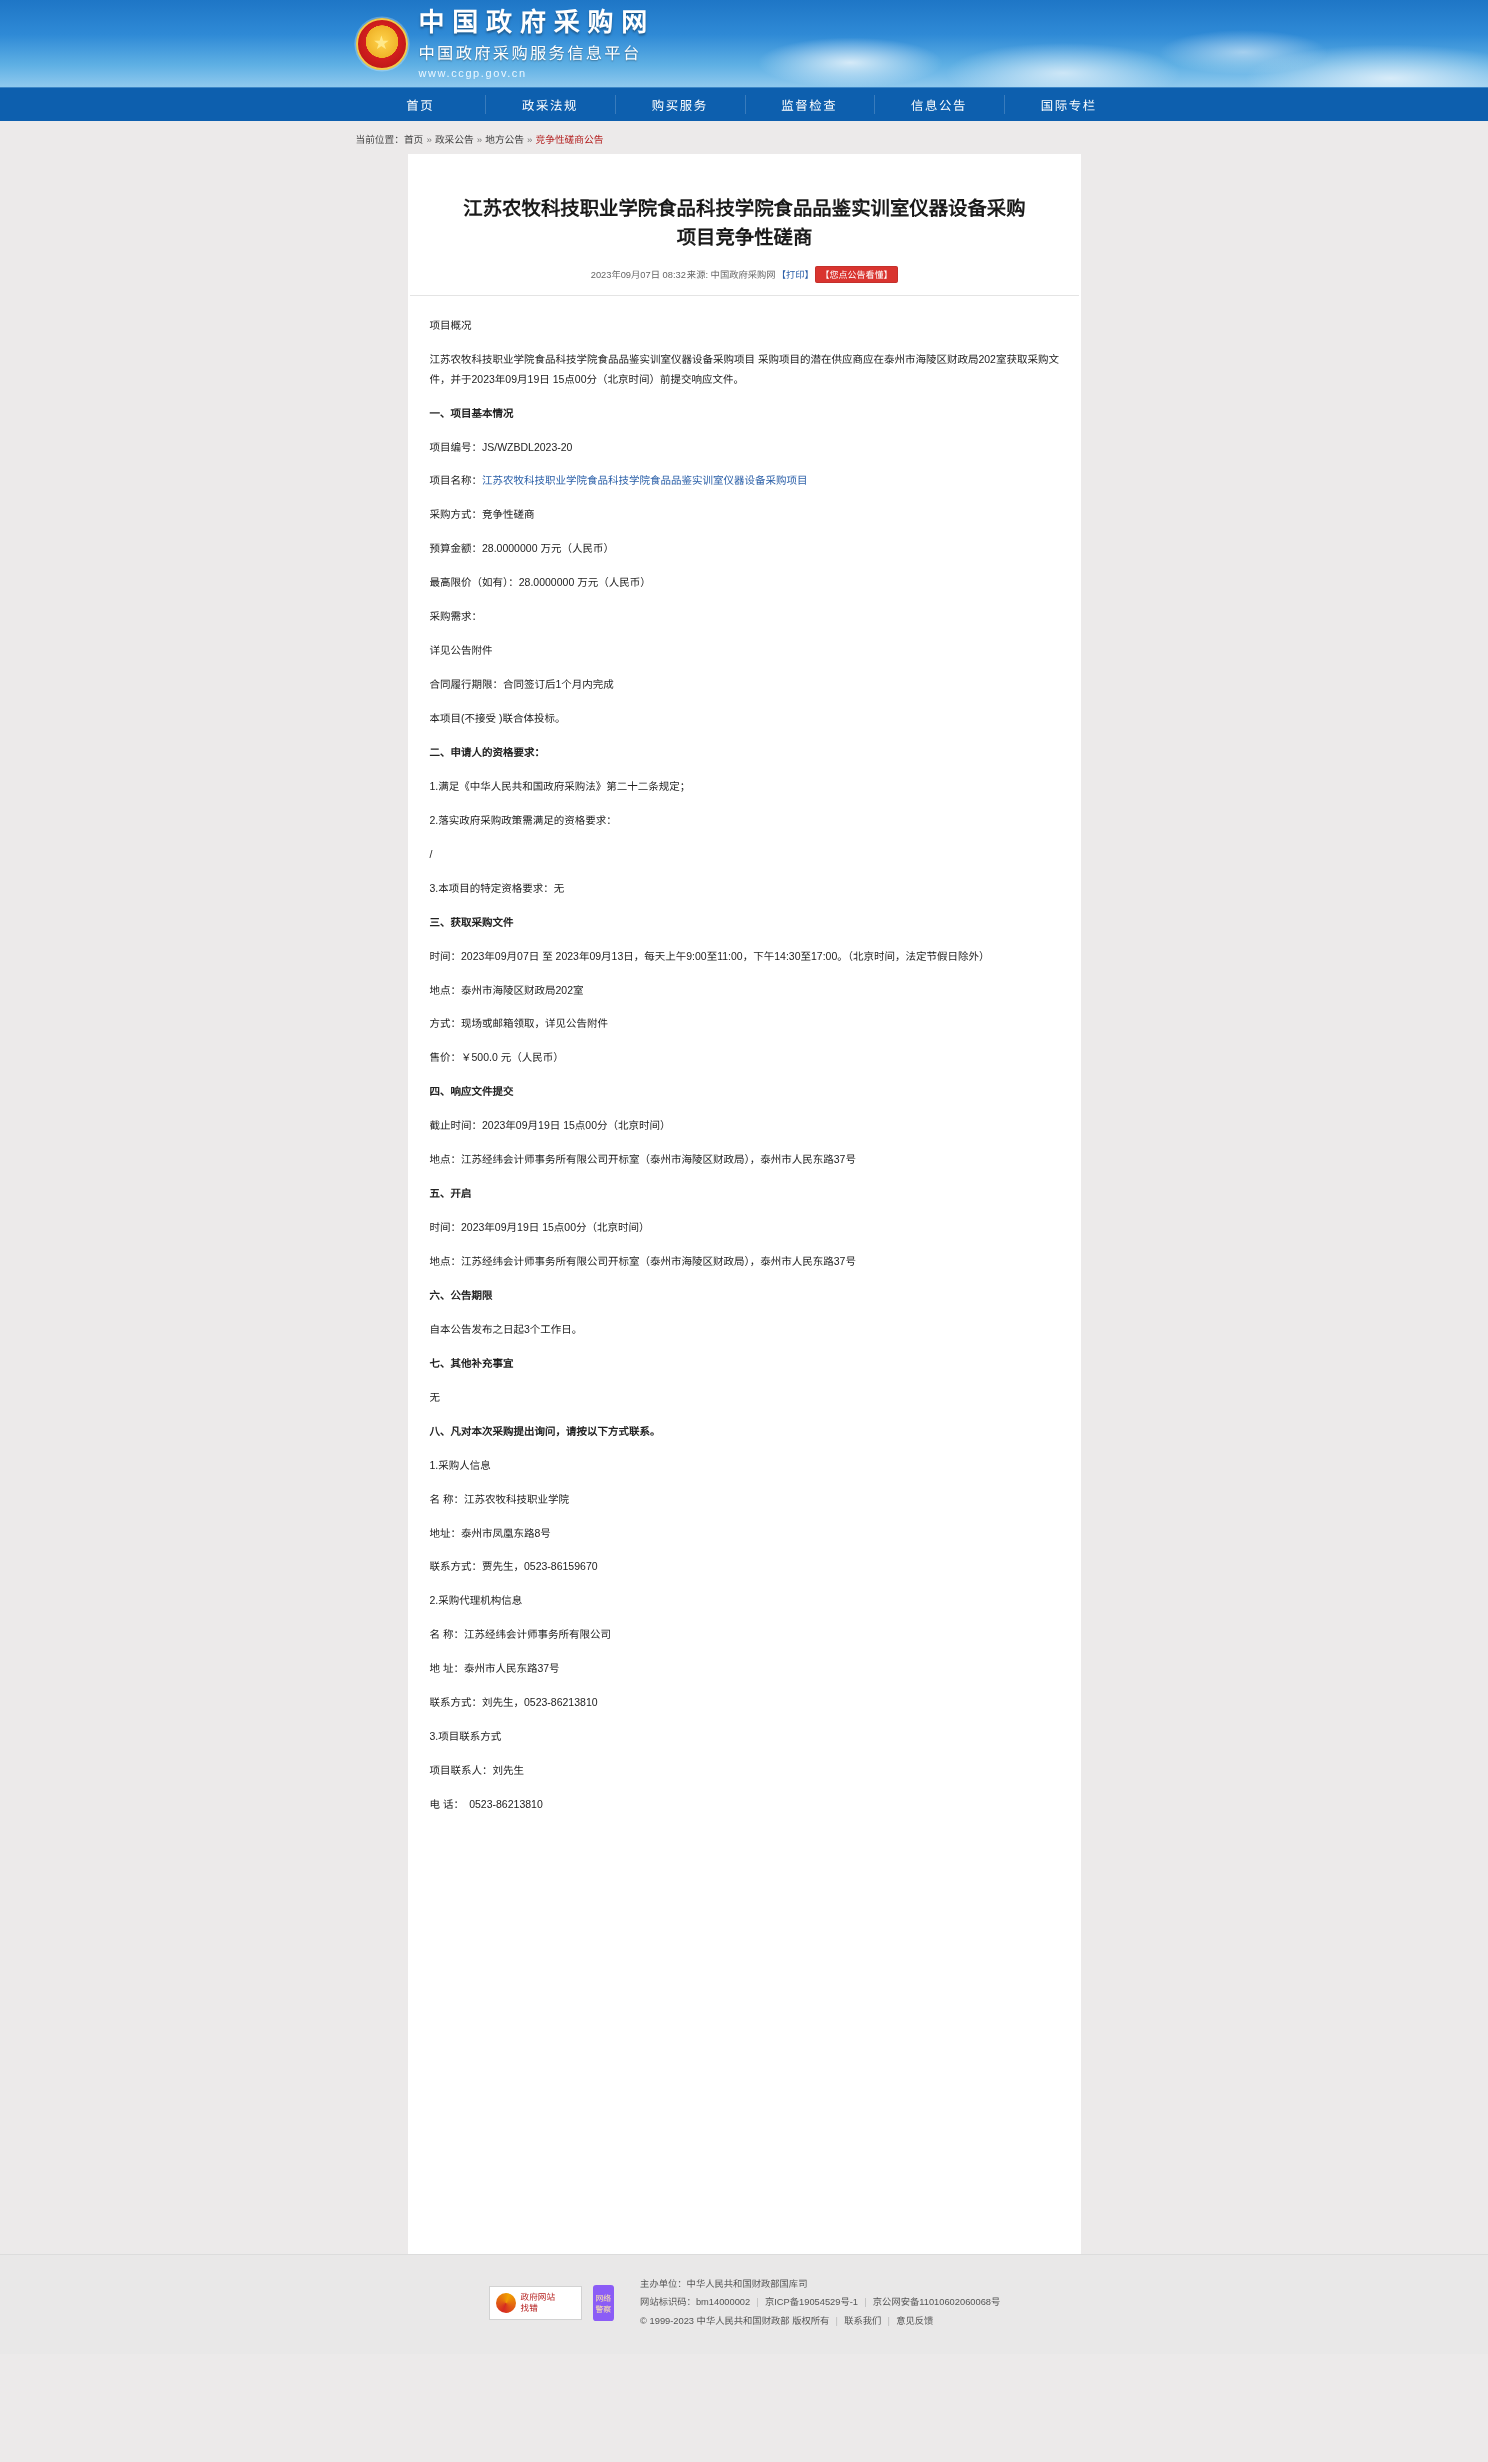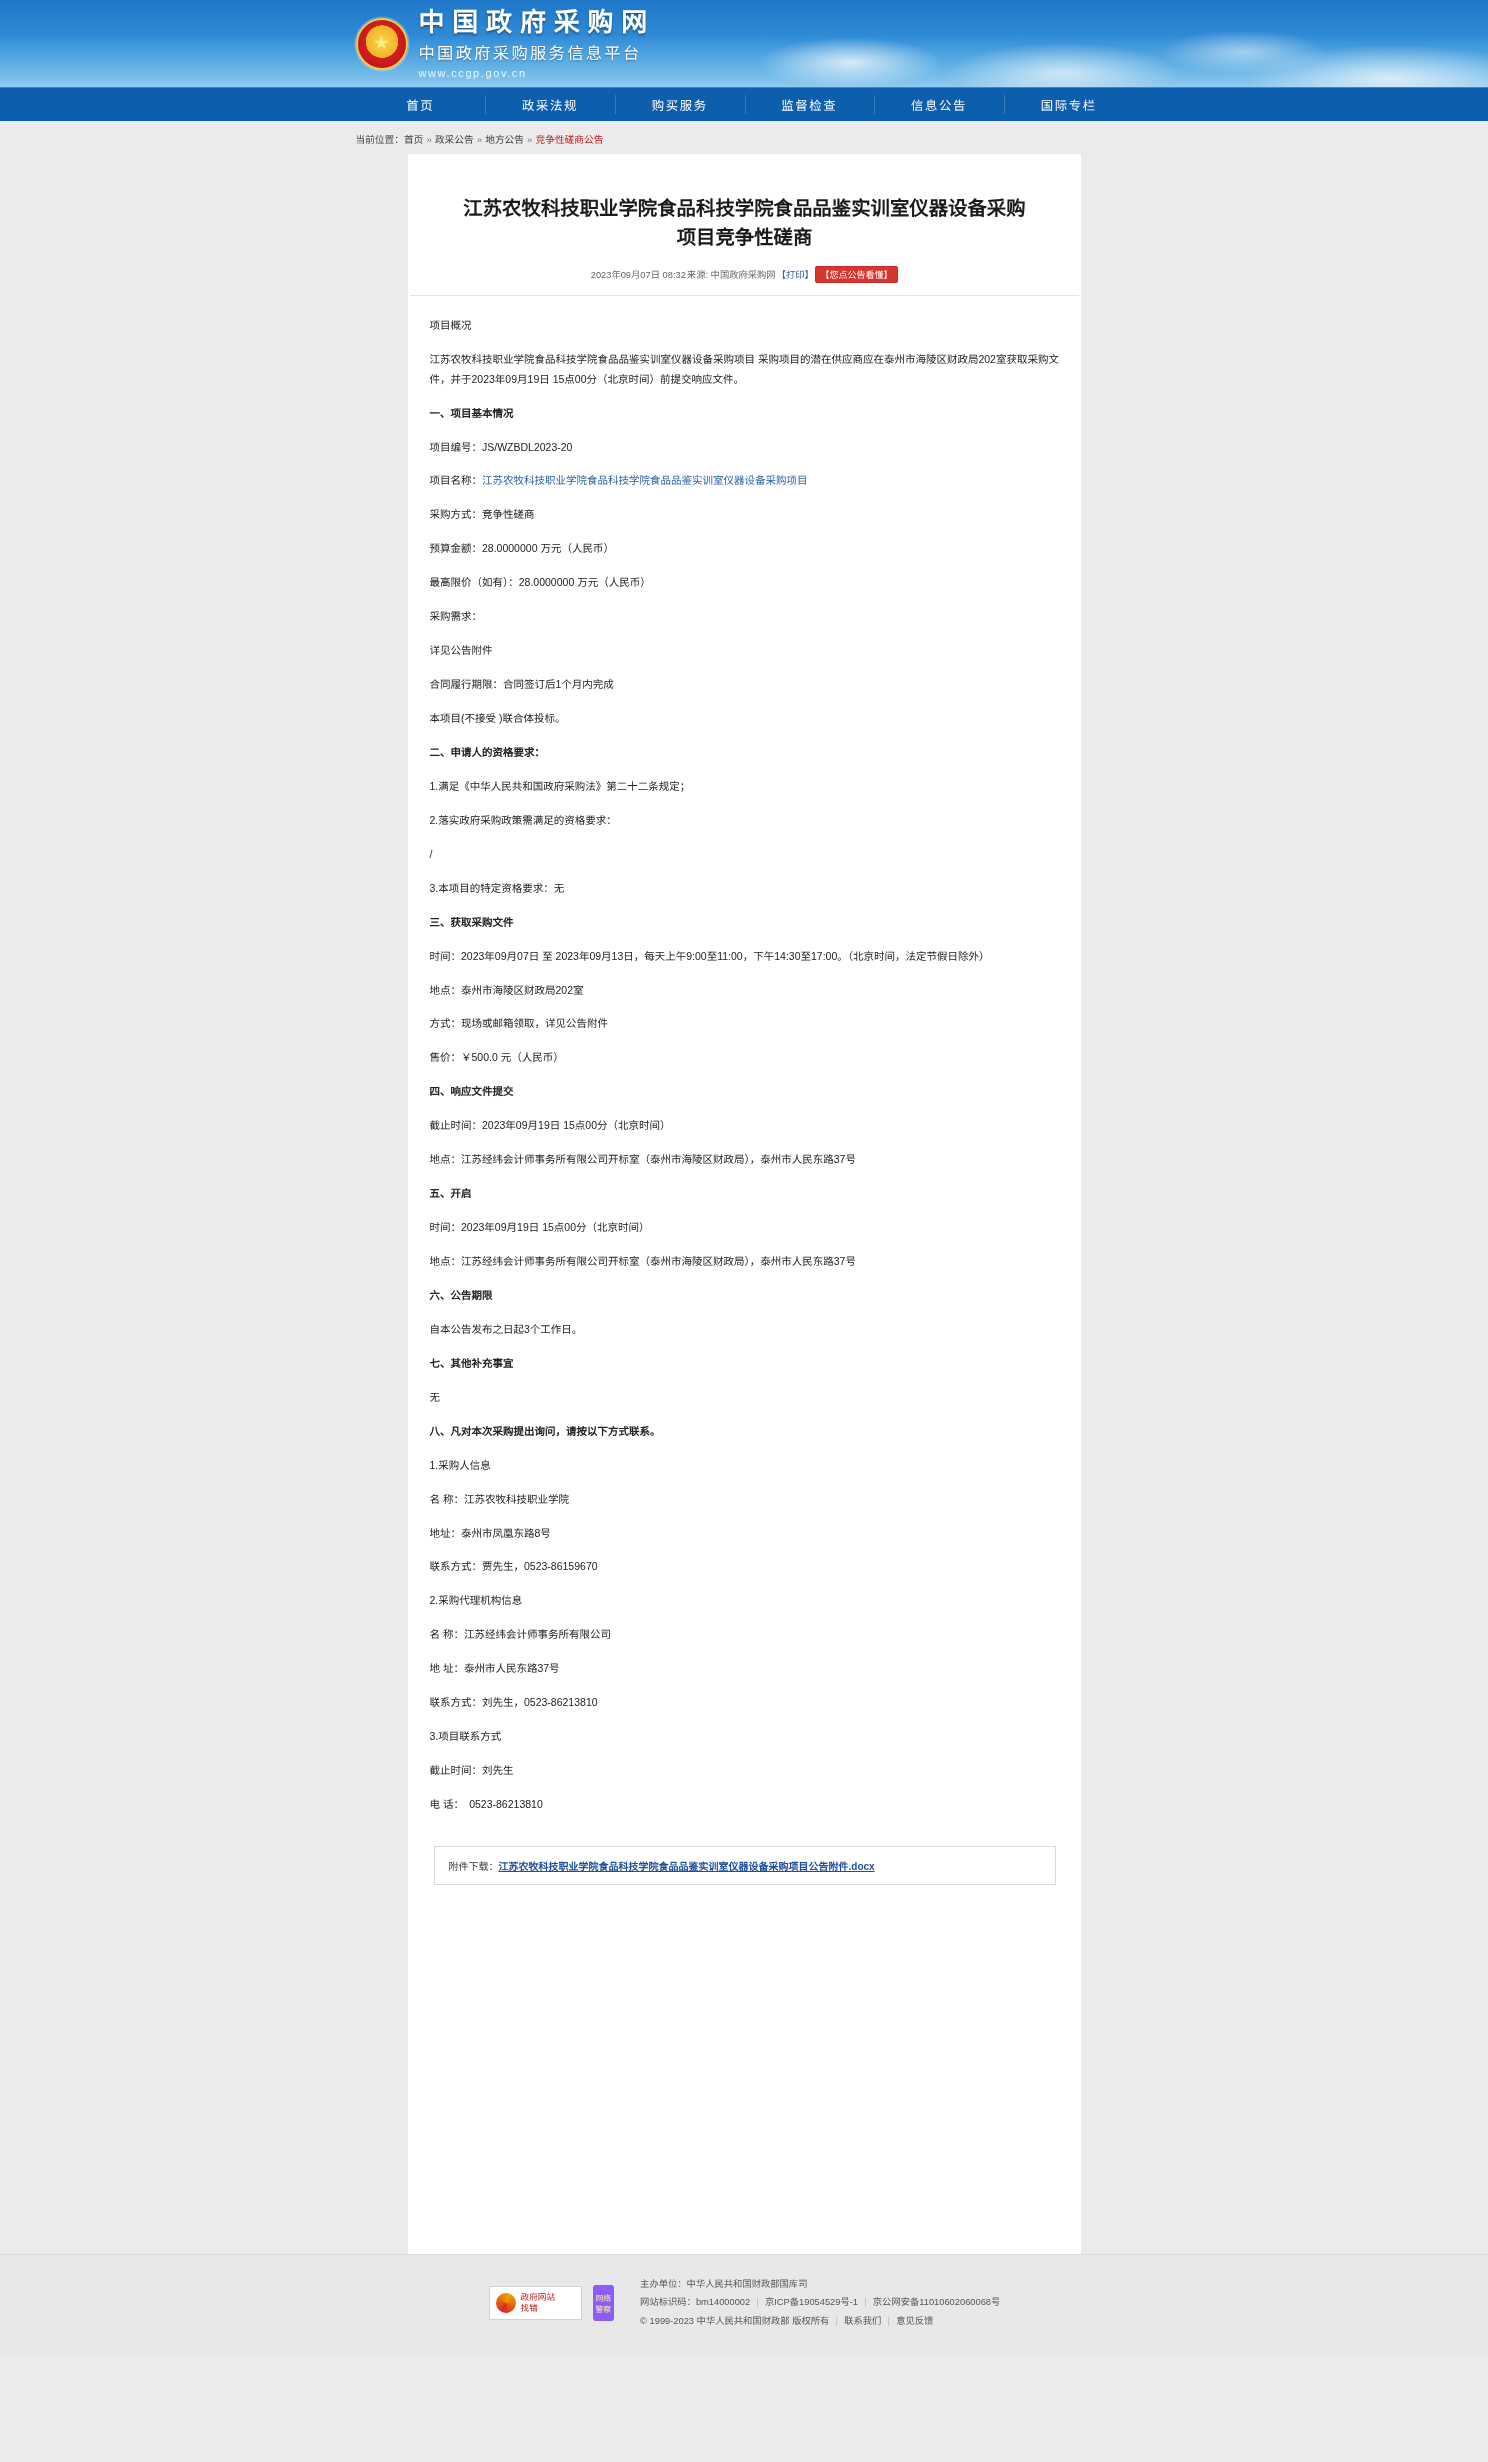--- a/index.html
+++ b/index.html
@@ -367,27 +367,24 @@
         <p class="head">八、凡对本次采购提出询问，请按以下方式联系。</p>
         <p class="">1.采购人信息</p>
         <p class="">名 称：江苏农牧科技职业学院</p>
         <p class="">地址：泰州市凤凰东路8号</p>
         <p class="">联系方式：贾先生，0523-86159670</p>
         <p class="">2.采购代理机构信息</p>
         <p class="">名 称：江苏经纬会计师事务所有限公司</p>
         <p class="">地 址：泰州市人民东路37号</p>
         <p class="">联系方式：刘先生，0523-86213810</p>
         <p class="">3.项目联系方式</p>
-        <p class="">截止时间：刘先生</p>
+        <p class="">项目联系人：刘先生</p>
         <p class="">电 话：　0523-86213810</p>
       </div>
 
-    <div class="attach-box">
-      <span class="label">附件下载：</span><span class="file">江苏农牧科技职业学院食品科技学院食品品鉴实训室仪器设备采购项目公告附件.docx</span>
-    </div>
   </div>
 
   <div class="footer">
     <div class="footer-inner">
       <div class="badges">
         <div class="badge-gov">
           <span class="swirl"></span>
           <span class="lines">
             <span>政府网站</span><br>
             <span>找错</span>

